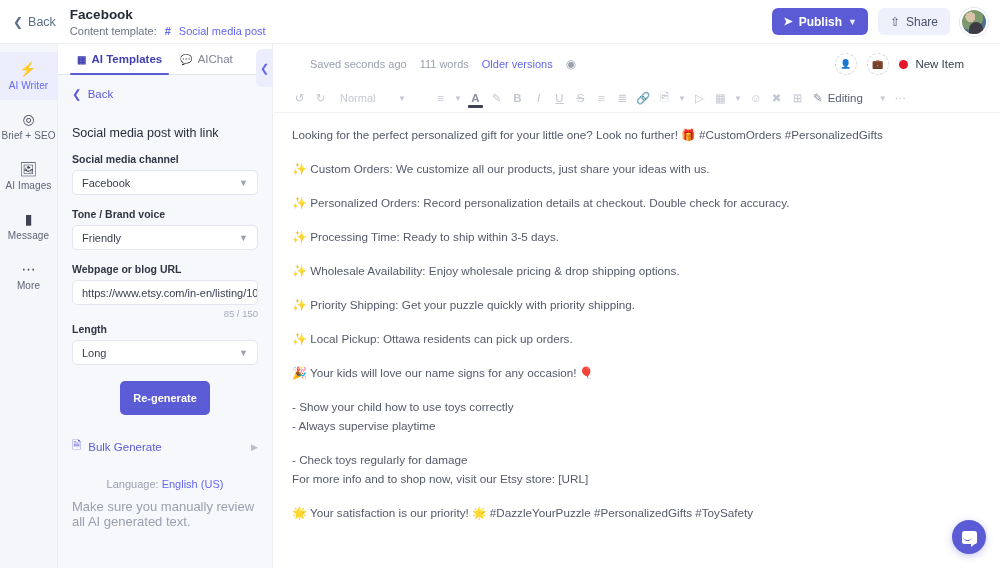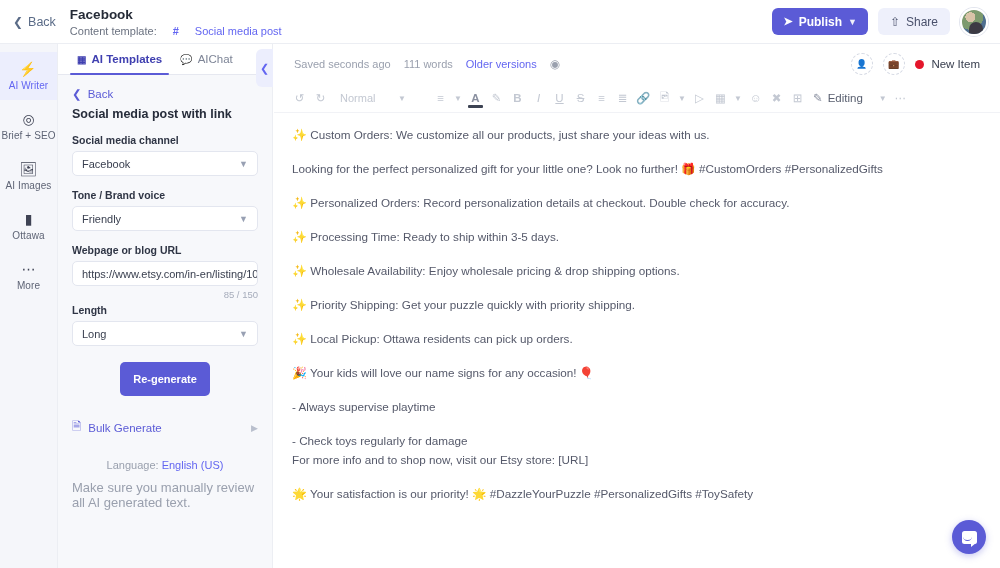--- a/index.html
+++ b/index.html
@@ -19,21 +19,21 @@
     display: flex; align-items: center;
   }
   .back-btn {
     display: flex; align-items: center; gap: 5px;
     margin-left: 13px; color: #5a6b87; font-size: 12.5px;
     cursor: pointer;
   }
   .back-btn .chev { font-size: 12px; color: #5a6b87; line-height: 1; }
   .doc-meta { margin-left: 14px; display: flex; flex-direction: column; justify-content: center; }
   .doc-title { font-size: 13.5px; font-weight: 600; color: #252b37; line-height: 15px; }
-  .doc-sub { font-size: 11px; color: #6b7280; margin-top: 3px; display: flex; align-items: flex-end; gap: 16px; }
+  .doc-sub { font-size: 11px; color: #6b7280; margin-top: 3px; display: flex; align-items: flex-end; gap: 8px; }
   .doc-sub .tpl-link { color: #6366f1; text-decoration: none; }
   .doc-sub .hash { color: #6366f1; font-weight: 700; }
   .topbar-right { margin-left: auto; display: flex; align-items: center; gap: 10px; margin-right: 12px; }
   .btn-publish {
     background: #5b5bd6; color: #fff; border: none; border-radius: 6px;
     height: 27px; padding: 0 11px; font-size: 12px; font-weight: 600;
     display: flex; align-items: center; gap: 6px; cursor: pointer;
     font-family: "Liberation Sans", sans-serif;
   }
   .btn-publish .send { font-size: 11px; }
@@ -85,21 +85,21 @@
     color: #7d8496; padding: 0 9px; cursor: pointer; position: relative;
   }
   .ptab.active { color: #3f3fb0; font-weight: 600; }
   .ptab.active::after {
     content: ""; position: absolute; left: 2px; right: 2px; bottom: -1px;
     height: 2px; background: #5b5bd6; border-radius: 2px;
   }
   .ptab .t-ico { font-size: 10px; }
   .panel-body { padding: 12px 14px 0 14px; }
   .panel-back { display: flex; align-items: center; gap: 6px; color: #5b5bd6; font-size: 11.5px; cursor: pointer; }
-  .panel-h1 { font-size: 12.5px; font-weight: 700; color: #262c3a; margin-top: 6px; }
+  .panel-h1 { font-size: 12.5px; font-weight: 400; color: #262c3a; margin-top: 25px; }
   .panel-sub { font-size: 10.5px; color: #9aa0ae; margin-top: 5px; line-height: 14px; }
   .field { margin-top: 13px; }
   .field-label { font-size: 10.5px; font-weight: 700; color: #2f3545; margin-bottom: 5px; }
   .select, .text-input {
     width: 100%; height: 25px; background: #fff; border: 1px solid #e3e6ef;
     border-radius: 5px; display: flex; align-items: center; padding: 0 9px;
     font-size: 11px; color: #3a4050; cursor: pointer;
     font-family: "Liberation Sans", sans-serif;
   }
   .select .s-val { flex: 1; overflow: hidden; white-space: nowrap; }
@@ -123,21 +123,21 @@
   .collapse-tab {
     position: absolute; right: -1px; top: 5px; width: 17px; height: 38px;
     background: #eceefd; border-radius: 6px 0 0 6px;
     display: flex; align-items: center; justify-content: center;
     color: #6366f1; font-size: 11px; cursor: pointer;
   }
 
   
   .editor { position: absolute; top: 44px; left: 274px; right: 0; height: 524px; background: #fff; }
   .ed-status {
-    height: 40px; display: flex; align-items: center; padding: 0 20px;
+    height: 40px; display: flex; align-items: center; padding: 0 36px;
     font-size: 11px; color: #9aa0ae; gap: 13px;
   }
   .ed-status .older { color: #6366f1; cursor: pointer; }
   .ed-status .eye { color: #9aa0ae; font-size: 12px; cursor: pointer; }
   .ed-status-right { margin-left: auto; display: flex; align-items: center; gap: 10px; }
   .circ-btn {
     width: 22px; height: 22px; border-radius: 50%; border: 1px dashed #d6dae4;
     display: flex; align-items: center; justify-content: center;
     font-size: 9px; color: #aeb4c2; cursor: pointer;
   }
@@ -227,21 +227,21 @@
     <div class="rail-item">
       <span class="r-ico">◎</span>
       <span class="r-lbl">Brief + SEO</span>
     </div>
     <div class="rail-item">
       <span class="r-ico">🖼</span>
       <span class="r-lbl">AI Images</span>
     </div>
     <div class="rail-item">
       <span class="r-ico">▮</span>
-      <span class="r-lbl">Ottawa</span>
+      <span class="r-lbl">Message</span>
     </div>
     <div class="rail-item">
       <span class="r-ico">⋯</span>
       <span class="r-lbl">More</span>
     </div>
   </div>
 
   <div class="panel">
     <div class="panel-tabs">
       <div class="ptab active">
@@ -358,25 +358,25 @@
       <div class="tb">⊞</div>
       <div class="tb tb-editing">
         <span class="pen">✎</span>
         <span>Editing</span>
       </div>
       <div class="tb caret" style="margin-left:8px">▼</div>
       <div class="tb">⋯</div>
     </div>
 
     <div class="doc-area">
+      <div class="para">Looking for the perfect personalized gift for your little one? Look no further! 🎁 #CustomOrders #PersonalizedGifts</div>
       <div class="para">
         <span class="emo">✨</span>
         <span>Custom Orders: We customize all our products, just share your ideas with us.</span>
       </div>
-      <div class="para">Looking for the perfect personalized gift for your little one? Look no further! 🎁 #CustomOrders #PersonalizedGifts</div>
       <div class="para">
         <span class="emo">✨</span>
         <span>Personalized Orders: Record personalization details at checkout. Double check for accuracy.</span>
       </div>
       <div class="para">
         <span class="emo">✨</span>
         <span>Processing Time: Ready to ship within 3-5 days.</span>
       </div>
       <div class="para">
         <span class="emo">✨</span>
@@ -387,20 +387,21 @@
         <span>Priority Shipping: Get your puzzle quickly with priority shipping.</span>
       </div>
       <div class="para">
         <span class="emo">✨</span>
         <span>Local Pickup: Ottawa residents can pick up orders.</span>
       </div>
       <div class="para">
         <span class="emo">🎉</span>
         <span>Your kids will love our name signs for any occasion! 🎈</span>
       </div>
+      <div class="para tight">- Show your child how to use toys correctly</div>
       <div class="para">- Always supervise playtime</div>
       <div class="para tight">- Check toys regularly for damage</div>
       <div class="para">For more info and to shop now, visit our Etsy store: [URL]</div>
       <div class="para">
         <span class="emo">🌟</span>
         <span>Your satisfaction is our priority! 🌟 #DazzleYourPuzzle #PersonalizedGifts #ToySafety</span>
       </div>
     </div>
 
     <div class="chat-fab">

